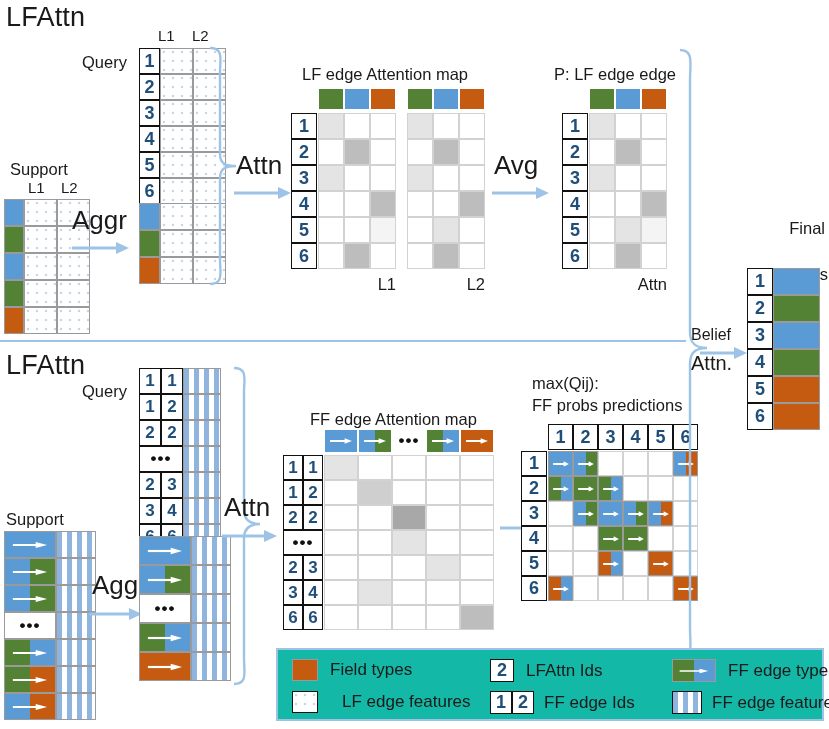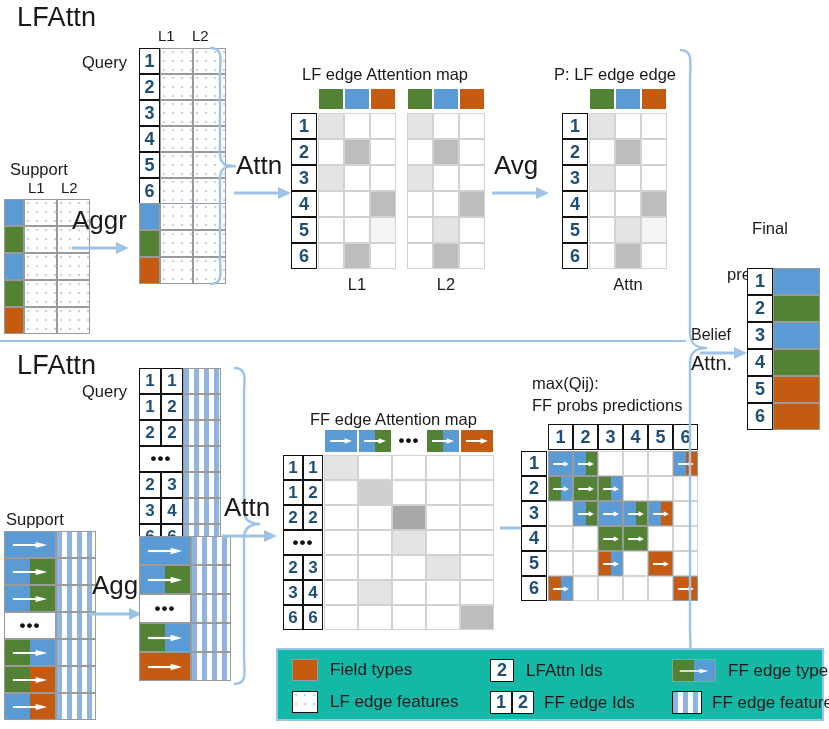--- a/index.html
+++ b/index.html
@@ -1,23 +1,23 @@
 <!DOCTYPE html>
 <html><head>
 <meta charset="utf-8">
 <style>
   html,body{margin:0;padding:0;background:#fff;}
   body{width:829px;height:729px;position:relative;overflow:hidden;
        font-family:"Liberation Sans",sans-serif;color:#111;}
   .abs{position:absolute;}
-  .ttl{font-size:27px;letter-spacing:.2px;color:#1a1a1a;margin-left:11px;}
+  .ttl{font-size:27px;letter-spacing:.2px;color:#1a1a1a;}
   .lbl{font-size:16.5px;color:#1a1a1a;white-space:nowrap;}
   .lbl-sm{font-size:15px;color:#1a1a1a;white-space:nowrap;}
   .op{font-size:26px;color:#1a1a1a;white-space:nowrap;}
-  .ctr{text-align:center;}
+  .ctr{text-align:right;}
 
   
   .grid{display:grid;position:absolute;}
   .cell{box-sizing:border-box;border:1px solid #9a9a9a;background:#fff;}
   .cell.thin{border:1px solid #d2d2d2;}
   .idc{box-sizing:border-box;border:1.6px solid #111;background:#fff;
        display:flex;align-items:center;justify-content:center;
        font-weight:bold;font-size:18px;color:#1f4e79;font-family:"Liberation Sans",sans-serif;}
   .idc.sm{font-size:17px;}
   .hdc{box-sizing:border-box;border:1px solid #fff;}
@@ -771,21 +771,21 @@
     <div class="cell c-orange"></div>
   </div>
 
 <div id="legend" style="left:276px;top:648px;width:548px;height:73px;">
   <div class="lg-row" style="position:absolute;left:14px;top:9px;">
     <div class="lg-sw c-orange" style="width:26px;height:22px;border:1px solid #9a9a9a;"></div>
     <div class="lg-txt" style="margin-left:12px;">Field types</div>
   </div>
   <div class="lg-row" style="position:absolute;left:14px;top:41px;">
     <div class="lg-sw lf-feat" style="width:26px;height:22px;border:1.4px solid #111;"></div>
-    <div class="lg-txt" style="margin-left:12px;">LF edge features</div>
+    <div class="lg-txt" style="margin-left:24px;">LF edge features</div>
   </div>
 
   <div class="lg-row" style="position:absolute;left:212px;top:9px;">
     <div class="idc" style="width:24px;height:23px;">2</div>
     <div class="lg-txt" style="margin-left:12px;">LFAttn Ids</div>
   </div>
   <div class="lg-row" style="position:absolute;left:212px;top:41px;">
     <div class="idc" style="width:22px;height:23px;">1</div>
     <div class="idc" style="width:22px;height:23px;">2</div>
     <div class="lg-txt" style="margin-left:10px;">FF edge Ids</div>

